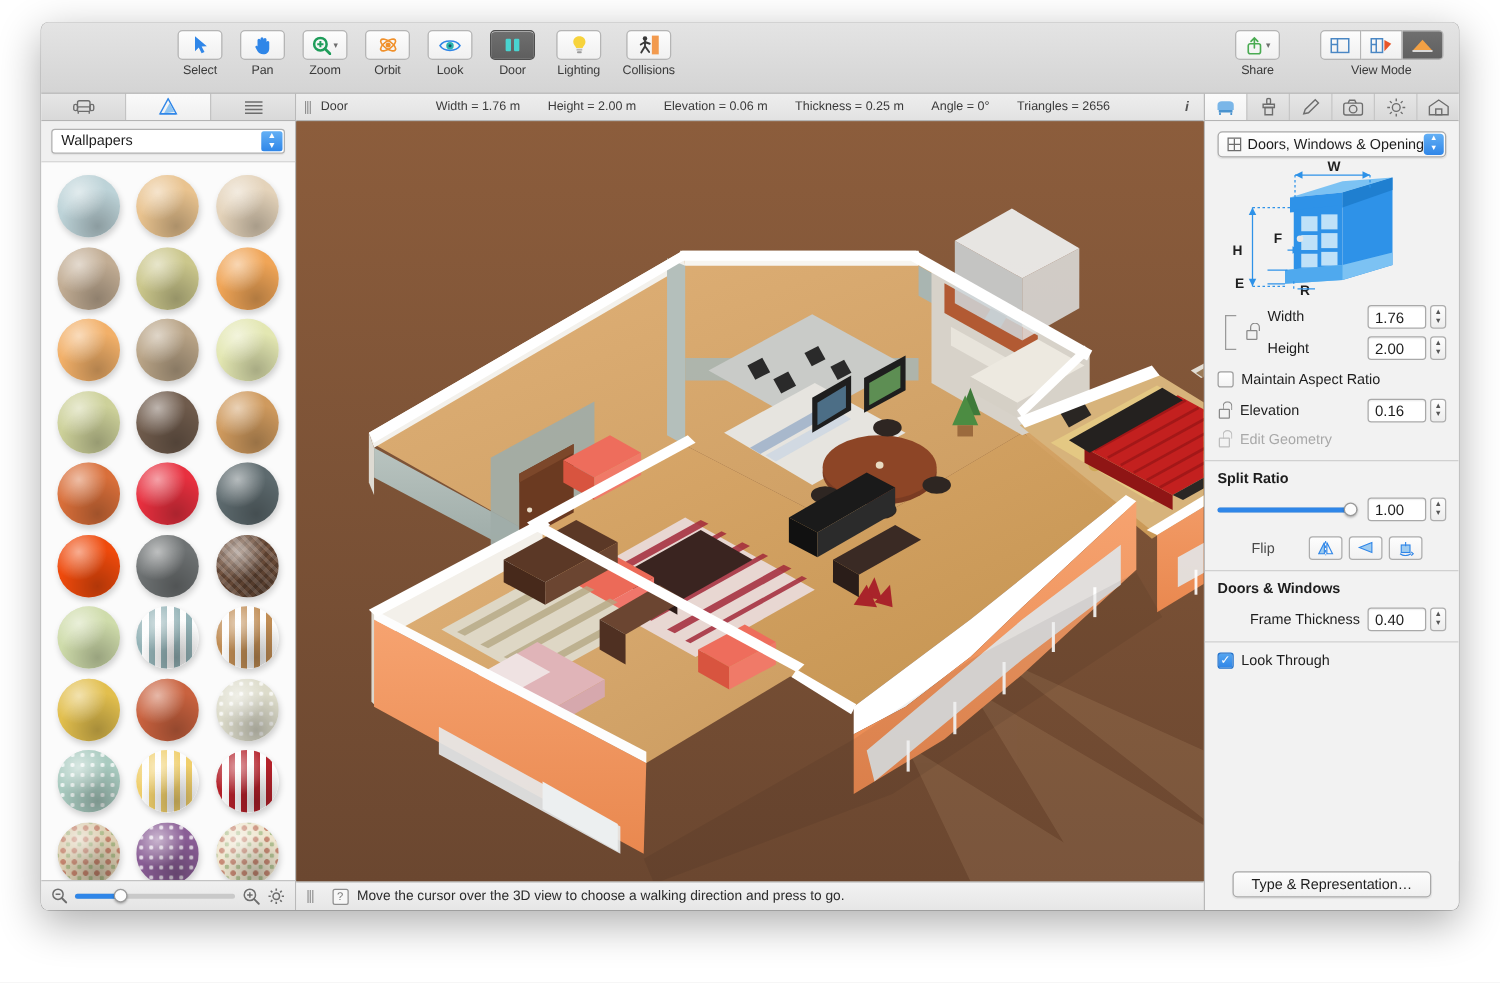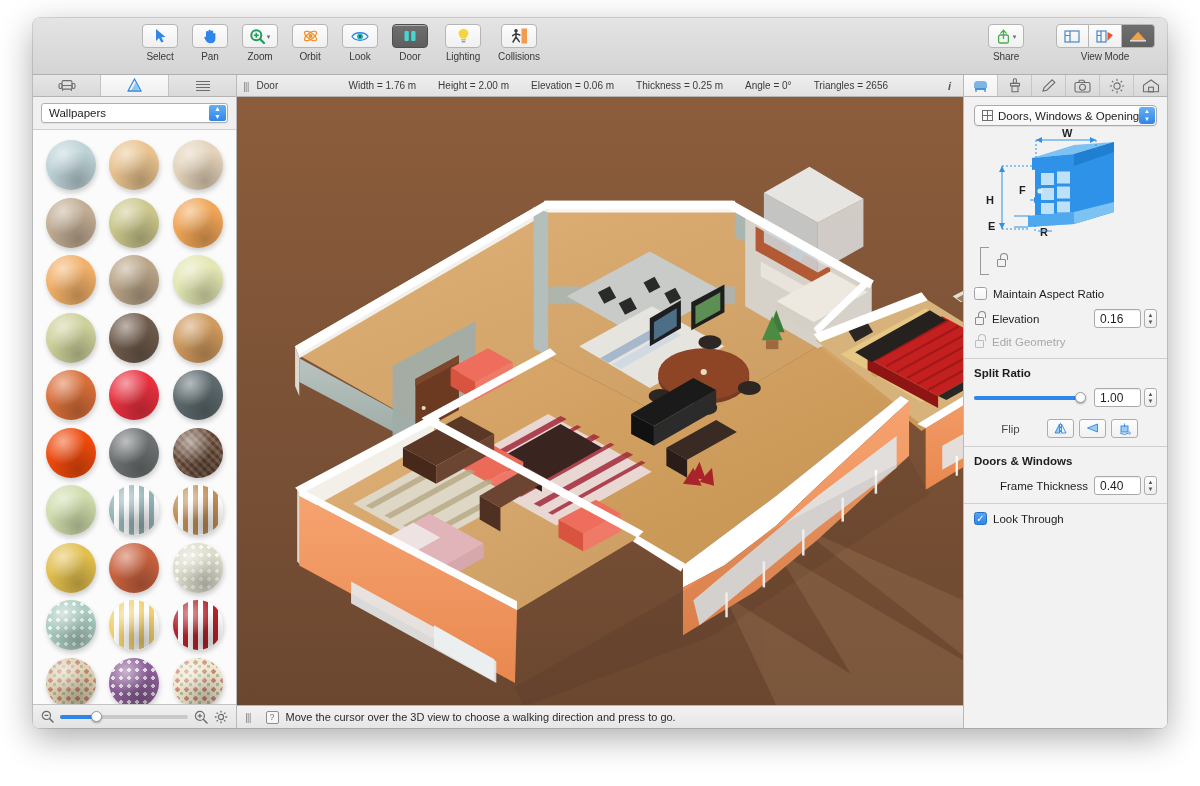--- a/index.html
+++ b/index.html
@@ -896,20 +896,32 @@
             </svg>
           </div>
 
           <div style="display:flex; align-items:center;">
             <div class="bracket">
                 <i></i>
               </div>
             <div class="lock">
               <div class="shackle"></div>
                 <div class="base"></div>
+            </div>
+            <div style="flex:1;">
+              <div class="row">
+                <span class="lbl">Width</span>
+                <span class="num">1.76</span>
+                <span class="stepper">▲<br>▼</span>
+              </div>
+              <div class="row" style="margin-bottom:0;">
+                <span class="lbl">Height</span>
+                <span class="num">2.00</span>
+                <span class="stepper">▲<br>▼</span>
+              </div>
             </div>
           </div>
 
           <div class="row" style="margin-top:9px; margin-bottom:9px;">
             <span class="chk"></span>
             <span class="lbl">Maintain Aspect Ratio</span>
           </div>
 
           <div class="row">
             <span class="lock">
@@ -977,16 +989,19 @@
         </div>
 
         <div class="sect noborder">
           <div class="row" style="margin-bottom:0;">
             <span class="chk on">✓</span>
             <span class="lbl">Look Through</span>
           </div>
         </div>
       </div>
 
+      <div class="rfoot">
+        <div class="bigbtn">Type &amp; Representation…</div>
+      </div>
     </div>
 
   </div>
 </div>
 
 </body></html>

